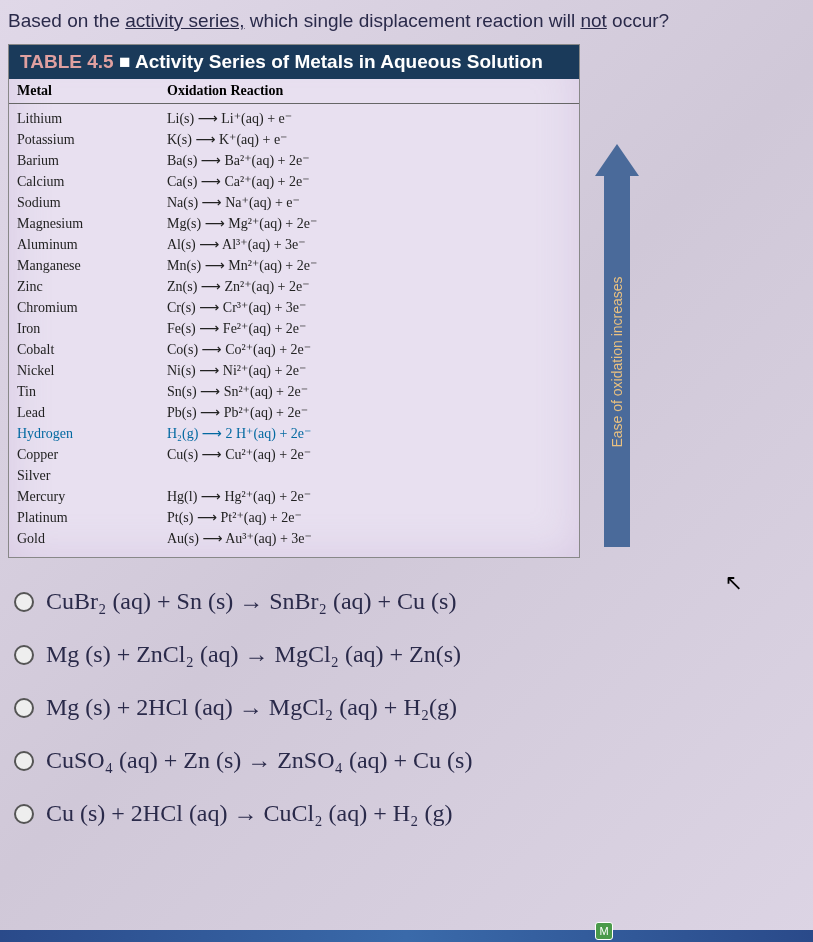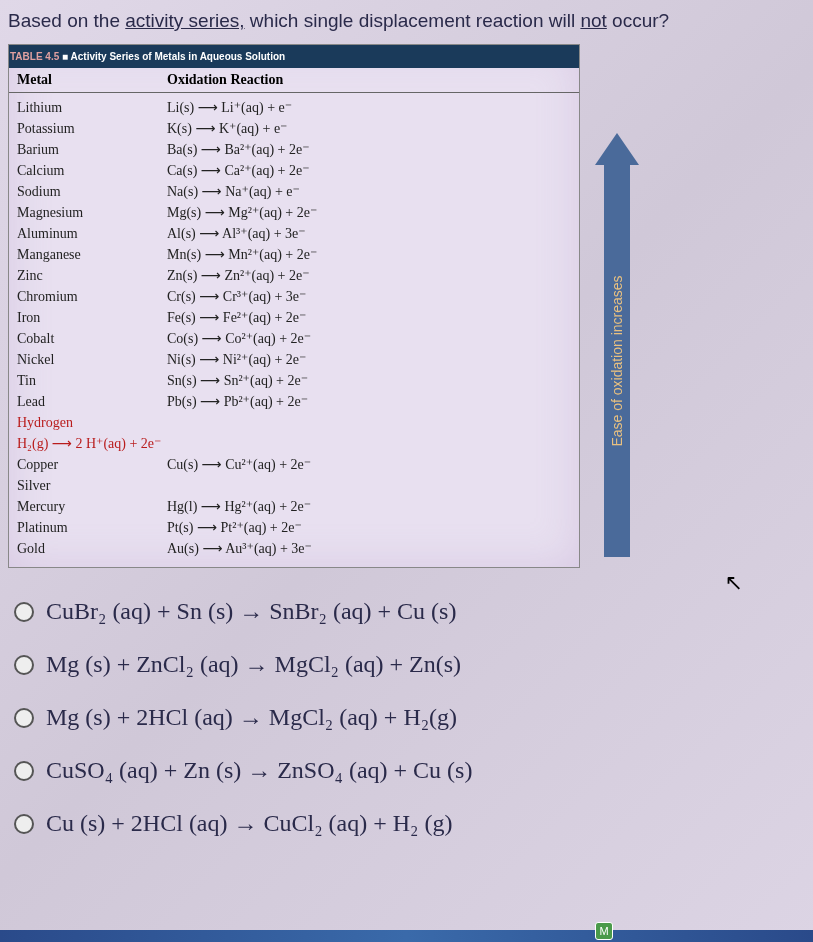--- a/index.html
+++ b/index.html
@@ -28,43 +28,43 @@
   .table-wrap {
     background: #e8e0f0;
     border: 1px solid #888;
     width: 570px;
     position: relative;
     box-shadow: inset 0 0 40px rgba(180,150,200,0.3);
   }
   .table-title {
     background: #1a3a5a;
     color: #fff;
-    padding: 6px 1px;
+    padding: 6px 11px;
     font-weight: bold;
-    font-size: 10px;
+    font-size: 19px;
     font-family: Arial, sans-serif;
   }
   .table-title .num { color: #e0a0a0; }
   .header-row {
     display: flex;
     border-bottom: 1px solid #666;
     font-weight: bold;
     padding: 4px 8px;
     font-size: 14px;
   }
   .col-metal { width: 150px; }
   .col-rxn { flex: 1; }
   .data-rows { position: relative; padding: 4px 8px 8px 8px; }
   .row {
     display: flex;
     font-size: 14px;
     line-height: 1.5;
     color: #222;
   }
-  .row.hydrogen { color: #b91c1c; flex-direction: column; }
+  .row.hydrogen { color: #0369a1; }
   .reaction { font-family: 'Times New Roman', serif; }
   .arrow-box {
     position: absolute;
     right: -60px;
     top: 40px;
     bottom: 10px;
     width: 44px;
     display: flex;
     flex-direction: column;
     align-items: center;

